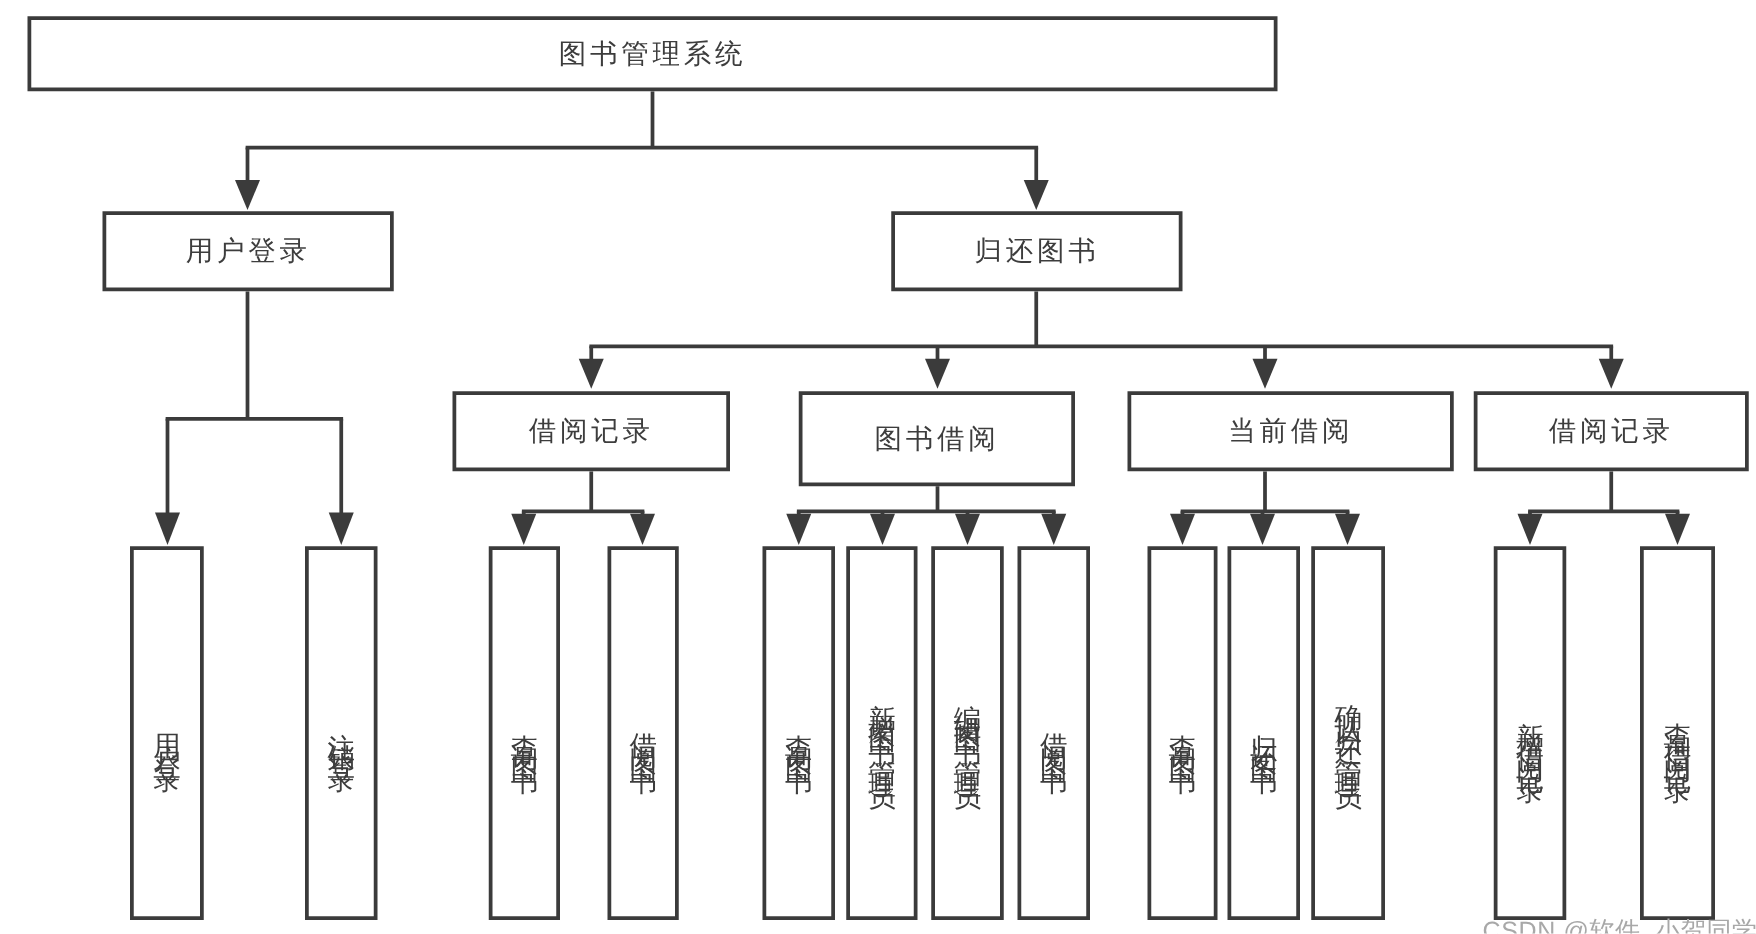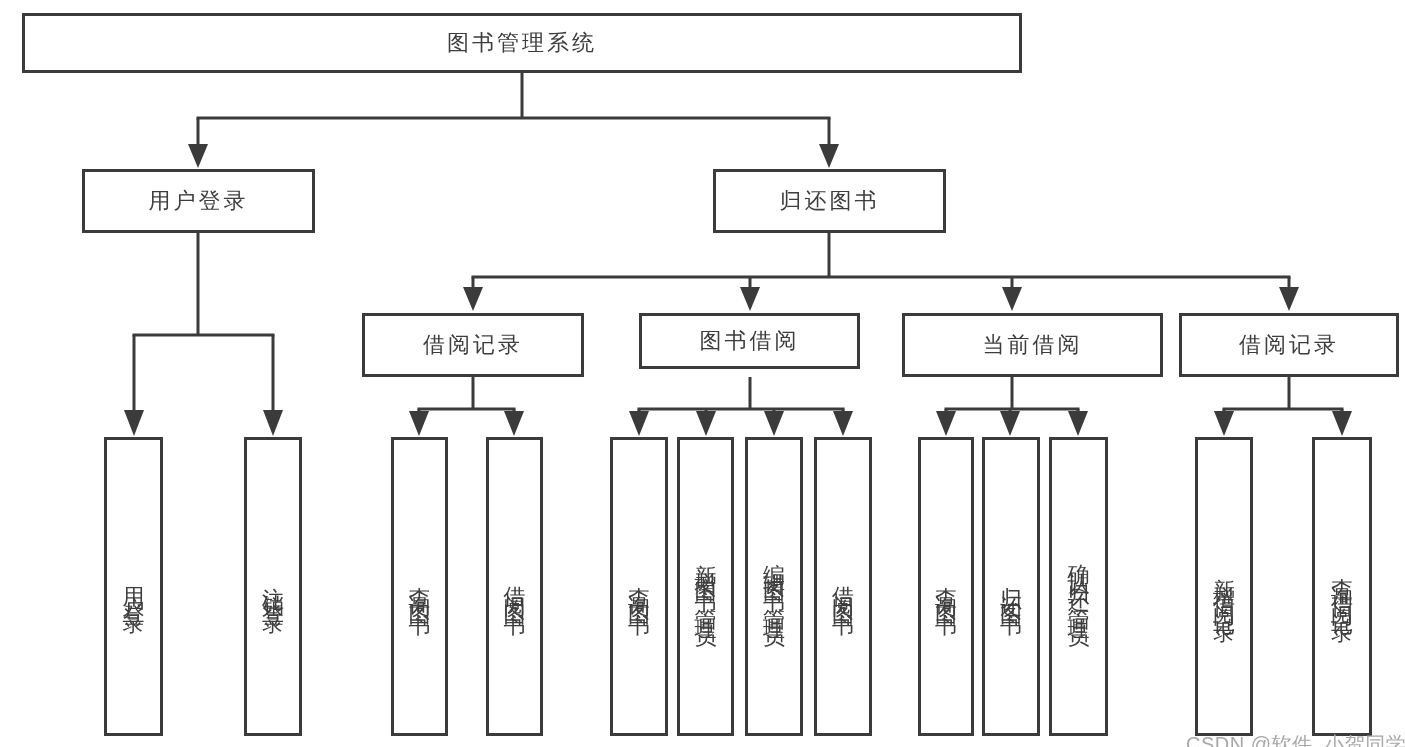--- a/index.html
+++ b/index.html
@@ -133,21 +133,21 @@
       <polygon points="1332,411 1352,411 1342,436"></polygon>
     </g>
   </svg>
 
   <div class="box" style="left:22px; top:13px; width:1000px; height:60px;">图书管理系统</div>
 
   <div class="box" style="left:82px; top:169px; width:233px; height:64px;">用户登录</div>
   <div class="box" style="left:713px; top:169px; width:233px; height:64px;">归还图书</div>
 
   <div class="box" style="left:362px; top:313px; width:222px; height:64px;">借阅记录</div>
-  <div class="box" style="left:639px; top:313px; width:221px; height:56px;">图书借阅</div>
+  <div class="box" style="left:639px; top:313px; width:221px; height:76px;">图书借阅</div>
   <div class="box" style="left:902px; top:313px; width:261px; height:64px;">当前借阅</div>
   <div class="box" style="left:1179px; top:313px; width:220px; height:64px;">借阅记录</div>
 
   <div class="leaf" style="left:104px; width:59px;">
     <span class="vtext">用户登录</span>
   </div>
   <div class="leaf" style="left:244px; width:58px;">
     <span class="vtext">注销登录</span>
   </div>
 

